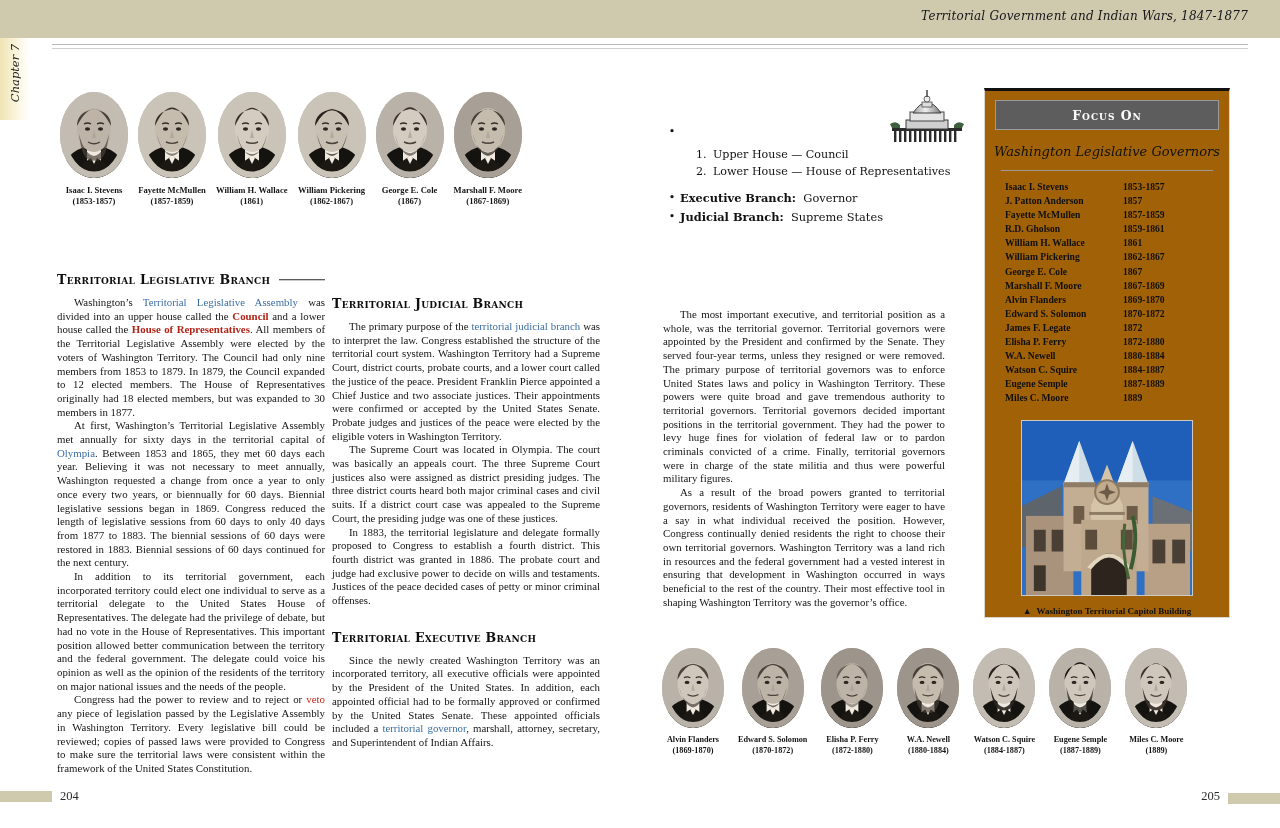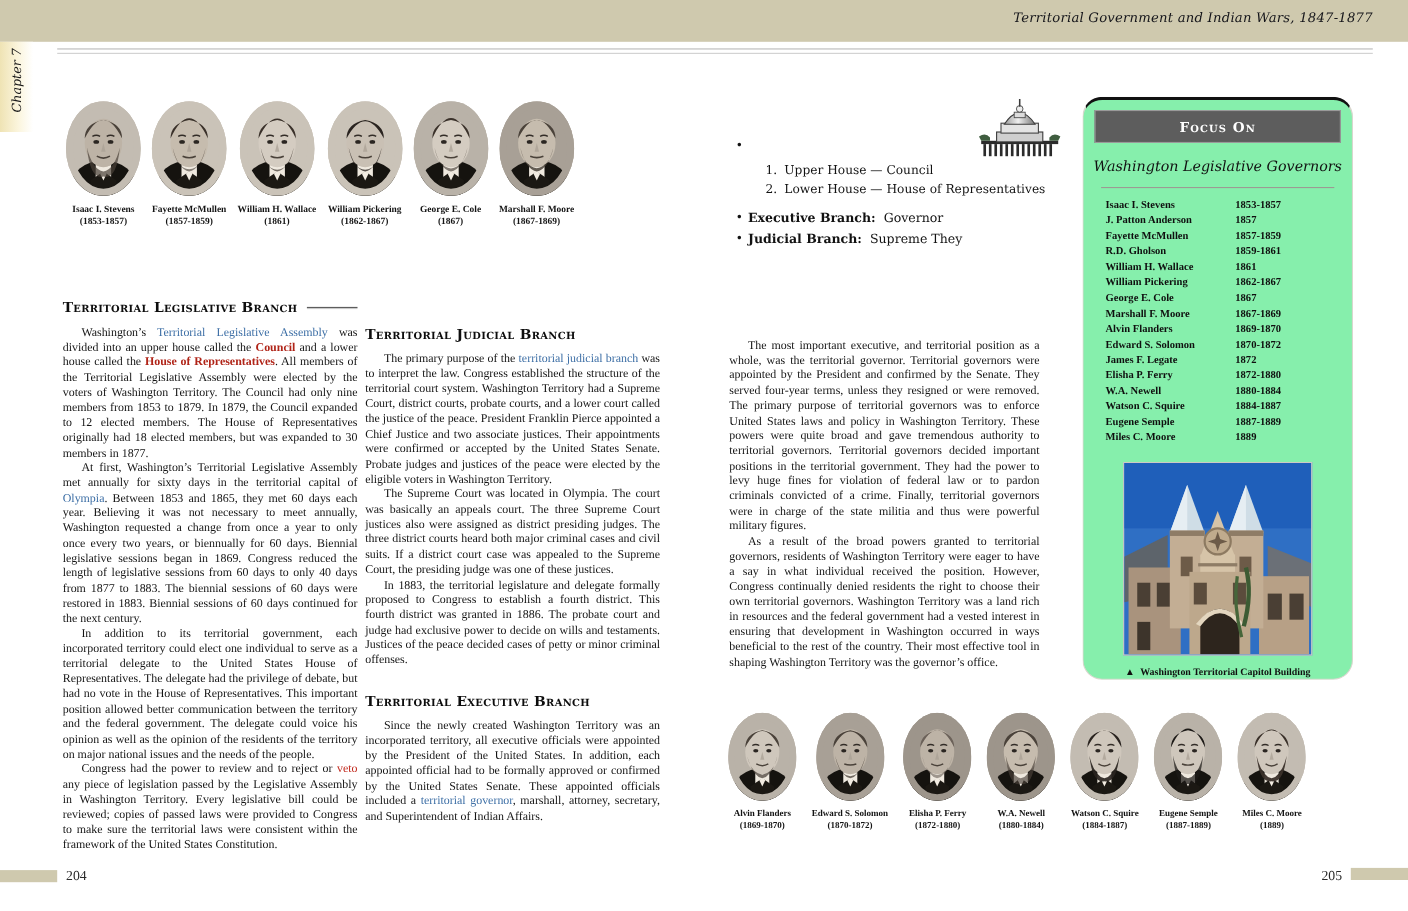--- a/index.html
+++ b/index.html
@@ -34,21 +34,21 @@
     position: absolute; left: -24px; top: 28px; width: 78px;
     transform: rotate(-90deg); transform-origin: center center;
     font-family: "DejaVu Serif", serif; font-style: italic;
     font-size: 11.5px; color: #1a1a1a; text-align: center; white-space: nowrap;
   }
 
   
   .foot-left { position: absolute; left: 0; bottom: 24px; display: flex; align-items: center; }
   .foot-left .bar { width: 52px; height: 11px; background: #cfc9ae; }
   .foot-left .num { margin-left: 8px; font-family:"Liberation Serif",serif; font-size: 12.5px; color:#2a2a2a; }
-  .foot-right { position: absolute; right: 0; bottom: 24px; display: flex; align-items: flex-start; }
+  .foot-right { position: absolute; right: 0; bottom: 24px; display: flex; align-items: flex-end; }
   .foot-right .bar { width: 52px; height: 11px; background: #cfc9ae; }
   .foot-right .num { margin-right: 8px; font-family:"Liberation Serif",serif; font-size: 12.5px; color:#2a2a2a; }
 
   
   .portrait-row { position: absolute; display: flex; }
   .portrait { text-align: center; }
   .oval {
     border-radius: 50% / 50%;
     background: #dedad4;
     overflow: hidden; margin: 0 auto; position: relative;
@@ -103,22 +103,22 @@
   .kw-red2 { color: #c0261a; }
 
   #col1 { left: 57px; top: 272px; width: 268px; }
   #col2 { left: 332px; top: 296px; width: 268px; }
   #col3 { left: 663px; top: 308px; width: 282px; }
   #col2 .gap { height: 22px; }
 
   
   .focus-box {
     position: absolute; left: 984px; top: 88px; width: 246px; height: 530px;
-    background: #86efac; border-top: 3px solid #111; border-left: 1px solid #d9d6ce;
-    border-right: 1px solid #d9d6ce; border-bottom: 1px solid #d9d6ce; border-radius: 18px;
+    background: #a16207; border-top: 3px solid #111; border-left: 1px solid #d9d6ce;
+    border-right: 1px solid #d9d6ce; border-bottom: 1px solid #d9d6ce;
   }
   .focus-header {
     margin: 9px 10px 0 10px; height: 30px; background: #5d5d5d;
     border: 1px solid #9a9a9a;
     display: flex; align-items: center; justify-content: center;
   }
   .focus-header span {
     color: #ffffff; font-family: "DejaVu Serif", serif; font-weight: bold;
     font-size: 12.4px; font-variant: small-caps; letter-spacing: 1px;
   }
@@ -361,21 +361,21 @@
       </div>
     </div>
     <div class="b-item">
       <div class="b-bullet">•</div>
       <div class="b-text"><b>Executive Branch:</b>&nbsp;
         <span>Governor</span></div>
     </div>
     <div class="b-item">
       <div class="b-bullet">•</div>
       <div class="b-text"><b>Judicial Branch:</b>&nbsp;
-        <span>Supreme They</span></div>
+        <span>Supreme States</span></div>
     </div>
   </div>
 </div>
 
 <div class="col" id="col1">
   <div class="sec-head">
     <span>Territorial Legislative Branch</span>
     <span class="hrule"></span>
   </div>
   <p class="body"><span>Washington’s </span><span class="kw-blue">Territorial Legislative Assembly</span><span> was divided into an upper house called the </span><span class="kw-red">Council</span><span> and a lower house called the </span><span class="kw-red">House of Representatives</span><span>. All members of the Territorial Legislative Assembly were elected by the voters of Washington Territory. The Council had only nine members from 1853 to 1879. In 1879, the Council expanded to 12 elected members. The House of Representatives originally had 18 elected members, but was expanded to 30 members in 1877.</span></p>

